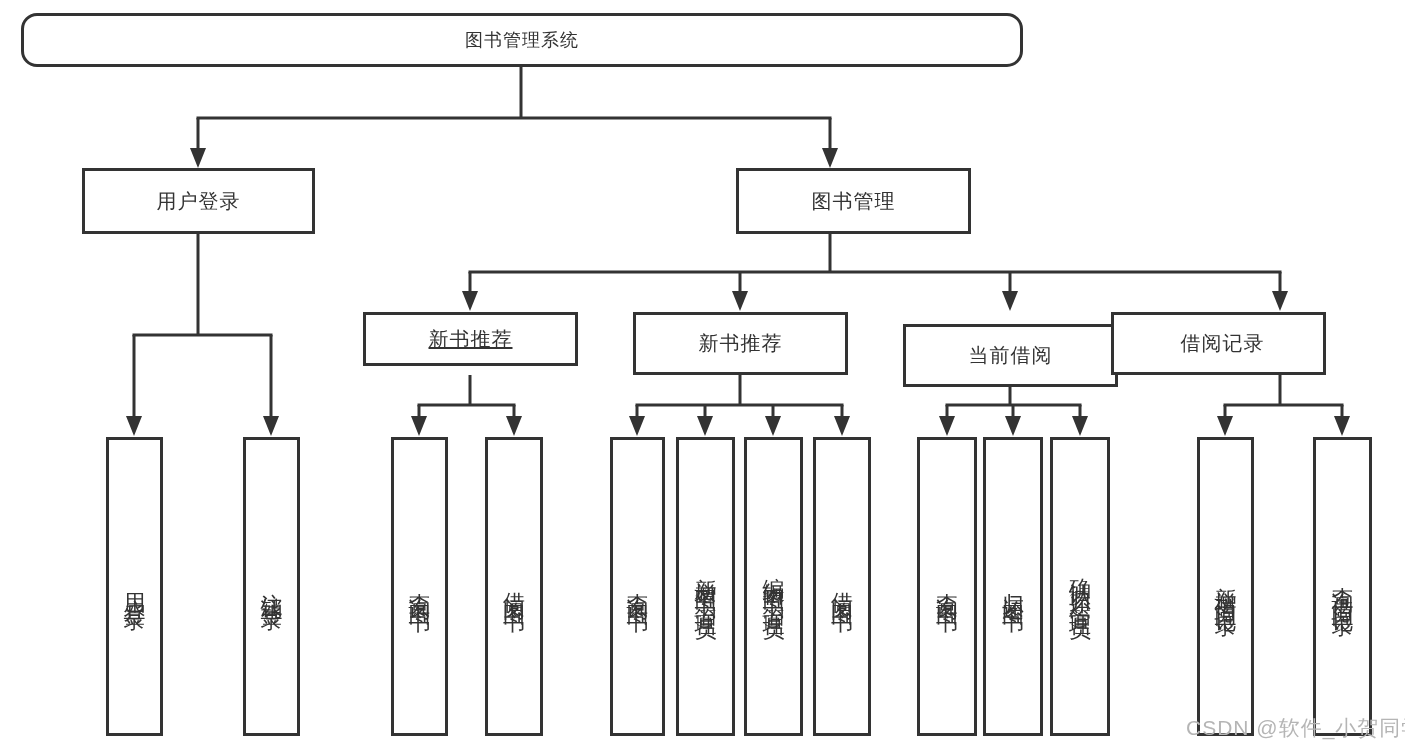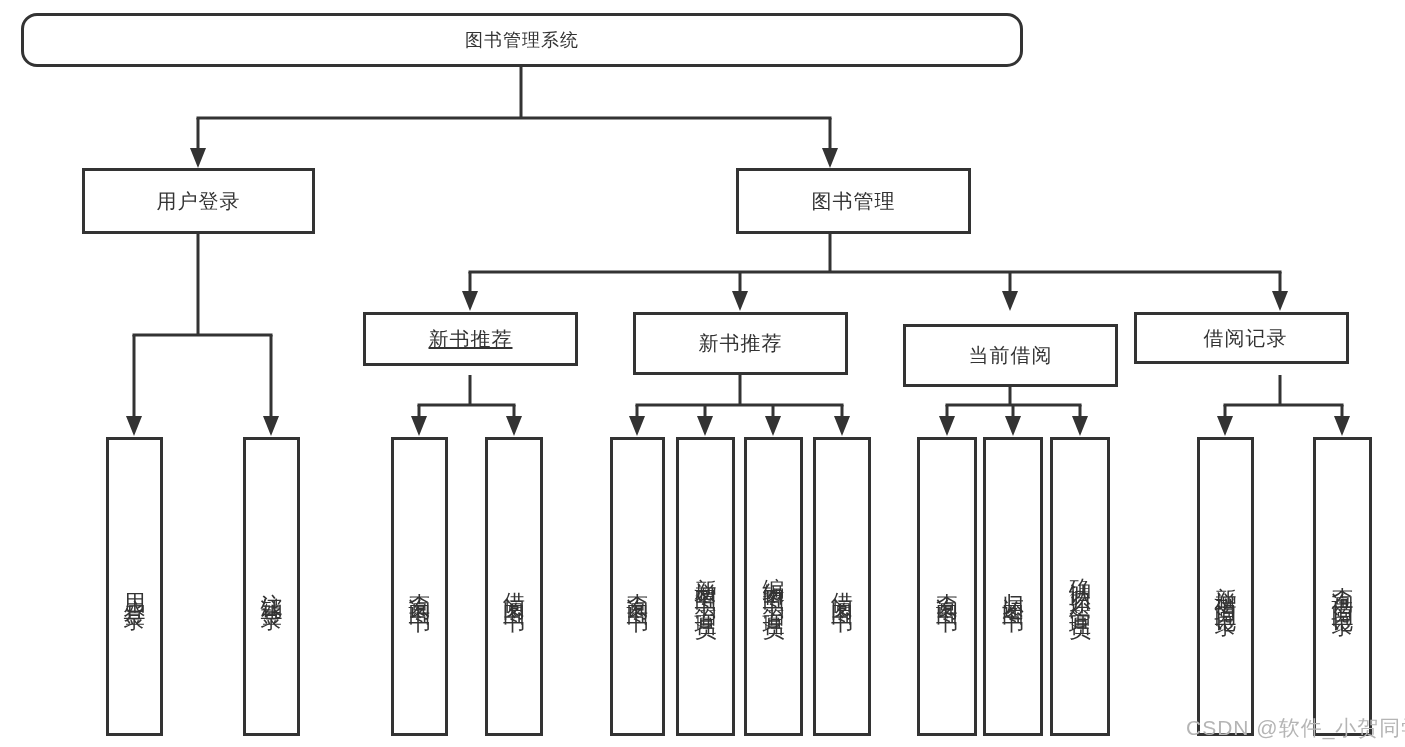--- a/index.html
+++ b/index.html
@@ -130,21 +130,21 @@
 
   <div class="box hbox" style="left:363px; top:312px; width:215px; height:54px;text-decoration:underline;">
     <span>新书推荐</span>
   </div>
   <div class="box hbox" style="left:633px; top:312px; width:215px; height:63px;">
     <span>新书推荐</span>
   </div>
   <div class="box hbox" style="left:903px; top:312px; width:215px; height:63px;margin-top:12px;">
     <span>当前借阅</span>
   </div>
-  <div class="box hbox" style="left:1134px; top:312px; width:215px; height:52px;padding-left:8px;">
+  <div class="box hbox" style="left:1111px; top:312px; width:215px; height:63px;padding-left:8px;">
     <span>借阅记录</span>
   </div>
 
   <div class="box vbox" style="left:106px; top:437px; width:57px; height:299px;">
     <span>用户登录</span>
   </div>
   <div class="box vbox" style="left:243px; top:437px; width:57px; height:299px;">
     <span>注销登录</span>
   </div>
 

